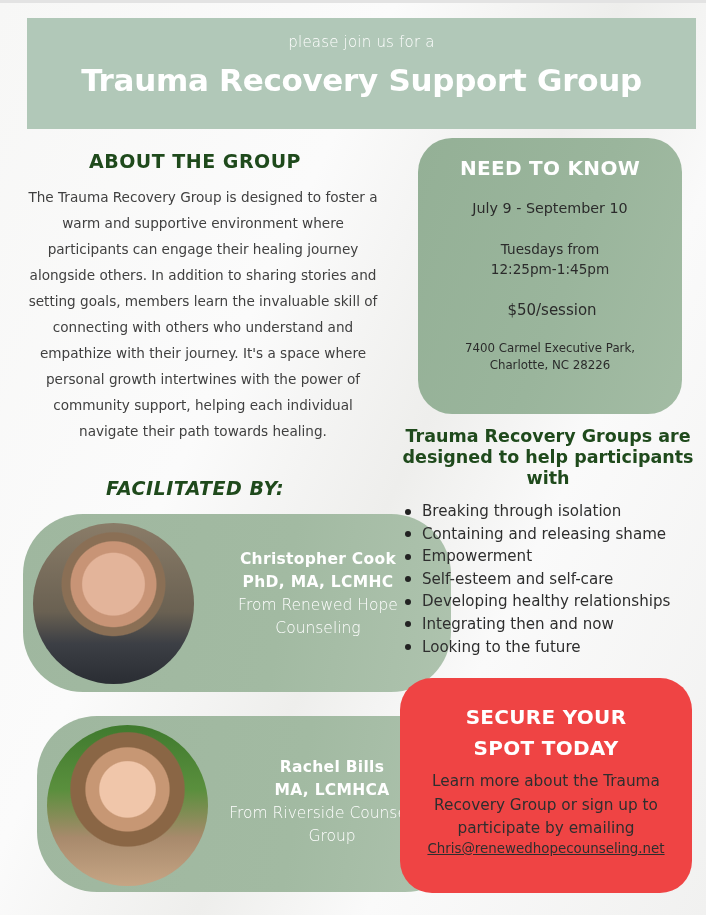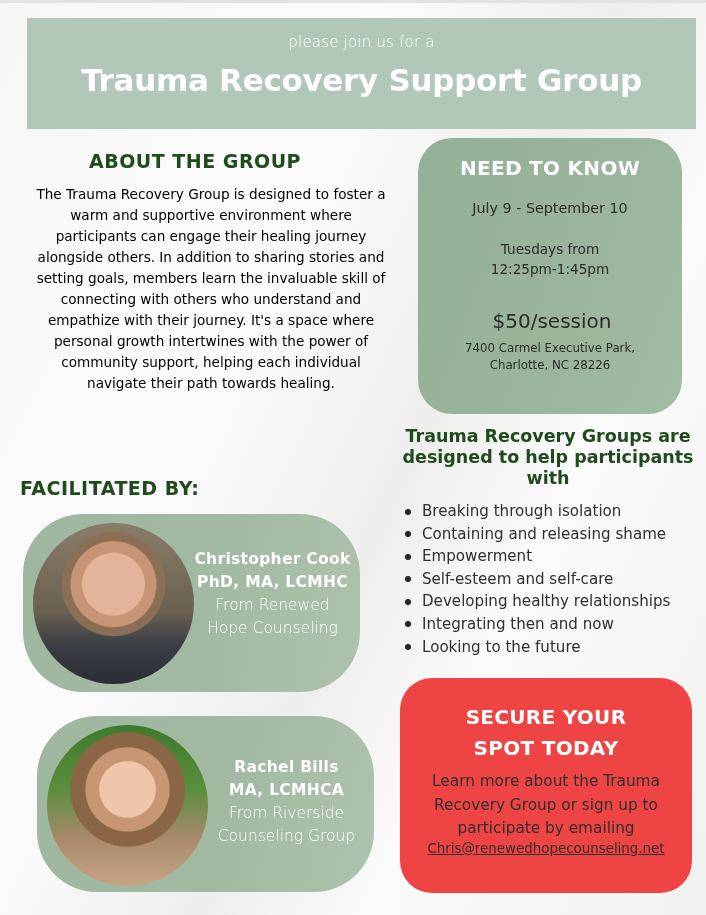--- a/index.html
+++ b/index.html
@@ -17,31 +17,31 @@
     background:#b1c8b8; text-align:center; color:#ffffff;
   }
   .banner .sub { position:absolute; top:15px; left:0; right:0; font-size:15px; font-weight:300; letter-spacing:0.2px; }
   .banner .title { position:absolute; top:44px; left:0; right:0; font-size:31px; font-weight:bold; letter-spacing:-0.3px; }
 
   .about-heading {
     position:absolute; left:20px; top:150px; width:350px; text-align:center;
     font-size:19px; font-weight:bold; color:#1f4a1c; letter-spacing:0.5px;
   }
   .about-body {
-    position:absolute; left:30px; top:184px; width:362px; text-align:center;
-    font-size:13.6px; line-height:21px; color:#000000;
+    position:absolute; left:22px; top:184px; width:362px; text-align:center;
+    font-size:13.6px; line-height:26px; color:#404040;
   }
 
   .fac-heading {
-    position:absolute; left:20px; top:477px; width:350px; text-align:left;
-    font-size:19px; font-weight:bold; color:#1f4a1c; letter-spacing:0.5px;
+    position:absolute; left:20px; top:477px; width:350px; text-align:center;
+    font-size:19px; font-weight:bold; color:#1f4a1c; letter-spacing:0.5px;font-style:italic;
   }
 
   .card {
-    position:absolute; left:23px; width:337px; border-radius:60px;
+    position:absolute; left:23px; width:428px; border-radius:60px;
     background:linear-gradient(100deg, #9fb79f 0%, #a2baa2 60%, #aec3ae 100%);
     padding-left:21px;
   }
   .card.c1 { top:514px; height:178px; }
   .card.c2 { top:716px; height:176px;margin-left:14px; }
   .photo {
     position:absolute; left:10px; top:9px; width:161px; height:161px; border-radius:50%;
     overflow:hidden;
   }
   .c1 .photo { background: radial-gradient(circle at 50% 38%, #e3b49a 0 24%, #c89476 25% 33%, #8a6f55 34% 40%, transparent 41%),
@@ -57,21 +57,21 @@
   .info .org { font-size:15.5px; line-height:23px; font-weight:300; }
 
   .need {
     position:absolute; left:418px; top:138px; width:264px; height:276px; border-radius:34px;
     background:linear-gradient(110deg, #94b096 0%, #9ab59c 55%, #a3bca4 100%);
     text-align:center; color:#2b2b2b;
   }
   .need .h { position:absolute; top:18px; left:0; right:0; font-size:20px; font-weight:bold; color:#ffffff; letter-spacing:0.3px; }
   .need .dates { position:absolute; top:62px; left:0; right:0; font-size:14.3px; }
   .need .time { position:absolute; top:101px; left:0; right:0; font-size:13.6px; line-height:20px; }
-  .need .price { position:absolute; top:163px; left:4px; right:0; font-size:20px;margin-top:8px; }
+  .need .price { position:absolute; top:163px; left:4px; right:0; font-size:15px; }
   .need .addr { position:absolute; top:202px; left:0; right:0; font-size:11.8px; line-height:17px; }
 
   .help-heading {
     position:absolute; left:392px; top:426px; width:312px; text-align:center;
     font-size:17.5px; font-weight:bold; color:#1f4a1c; line-height:21px;
   }
   .help-list { position:absolute; left:402px; top:500px; width:304px; list-style:none; }
   .help-list li { position:relative; padding-left:20px; font-size:15.1px; line-height:22.6px; color:#2e2e2e; white-space:nowrap; }
   .help-list li .dot { position:absolute; left:3px; top:8.5px; width:6px; height:6px; border-radius:50%; background:#222; }
 

